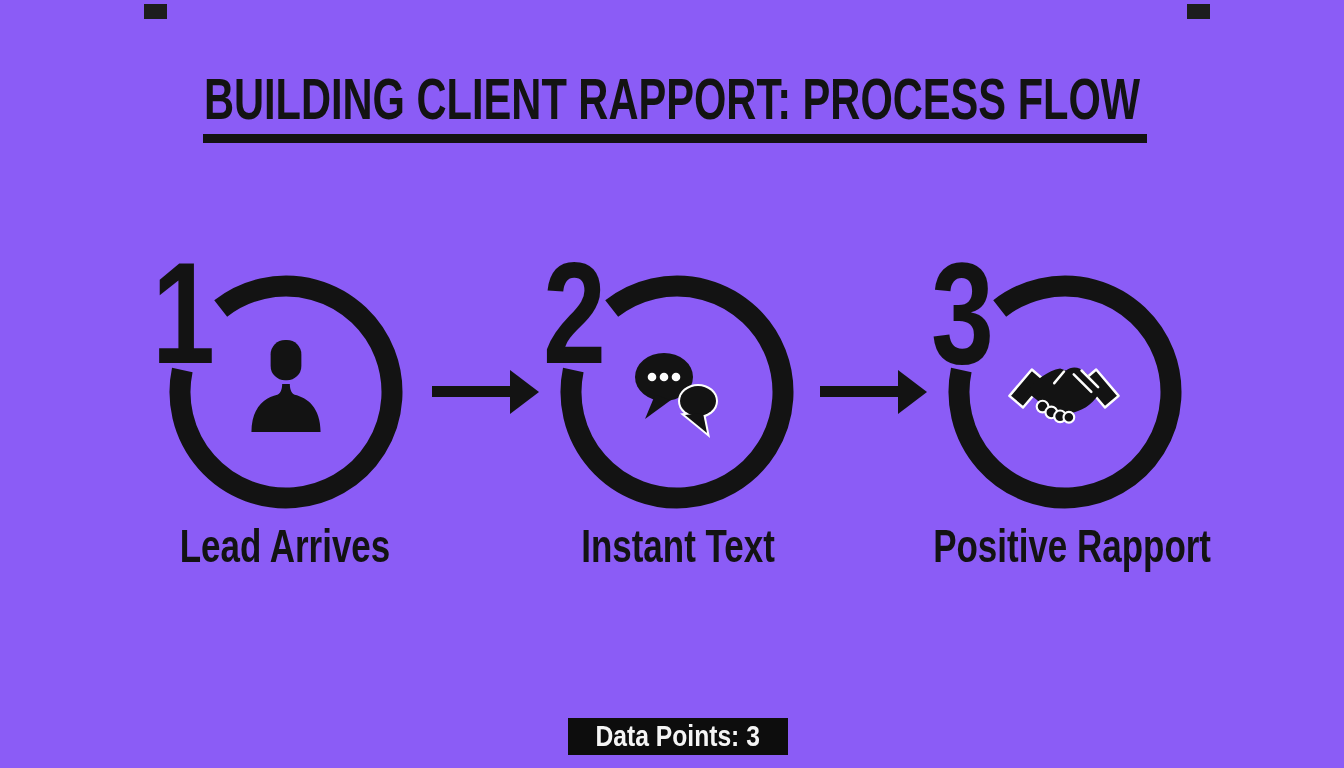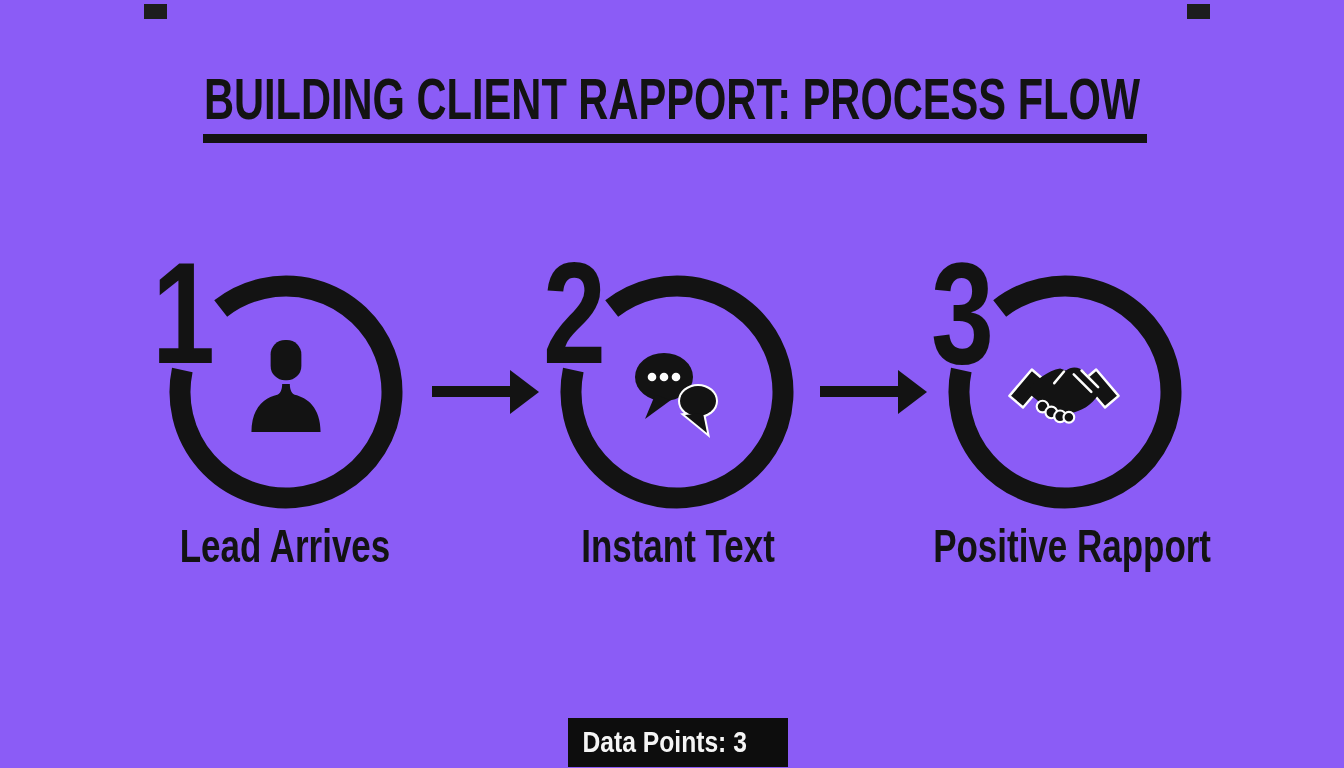--- a/index.html
+++ b/index.html
@@ -51,22 +51,22 @@
   .flow-arrow{position:absolute;top:370px;width:108px;height:44px;}
   .flow-arrow.a1{left:432px;}
   .flow-arrow.a2{left:820px;}
   .flow-arrow .shaft{position:absolute;left:0;top:16px;width:80px;height:11px;background:#131313;}
   .flow-arrow .head{
     position:absolute;left:78px;top:0;width:0;height:0;
     border-left:29px solid #131313;border-top:22px solid transparent;border-bottom:22px solid transparent;
   }
 
   .data-badge{
-    position:absolute;left:568px;top:718px;width:220px;height:49px;
-    background:#0d0d0d;display:flex;align-items:center;justify-content:flex-start;
+    position:absolute;left:568px;top:718px;width:220px;height:37px;
+    background:#0d0d0d;display:flex;align-items:center;justify-content:center;
   }
   .data-badge span{
     color:#f5f5f5;font-size:29px;font-weight:bold;white-space:nowrap;
     transform:scaleX(0.85);transform-origin:center;
   }
 </style>
 </head>
 <body>
 
 <div class="stage">

